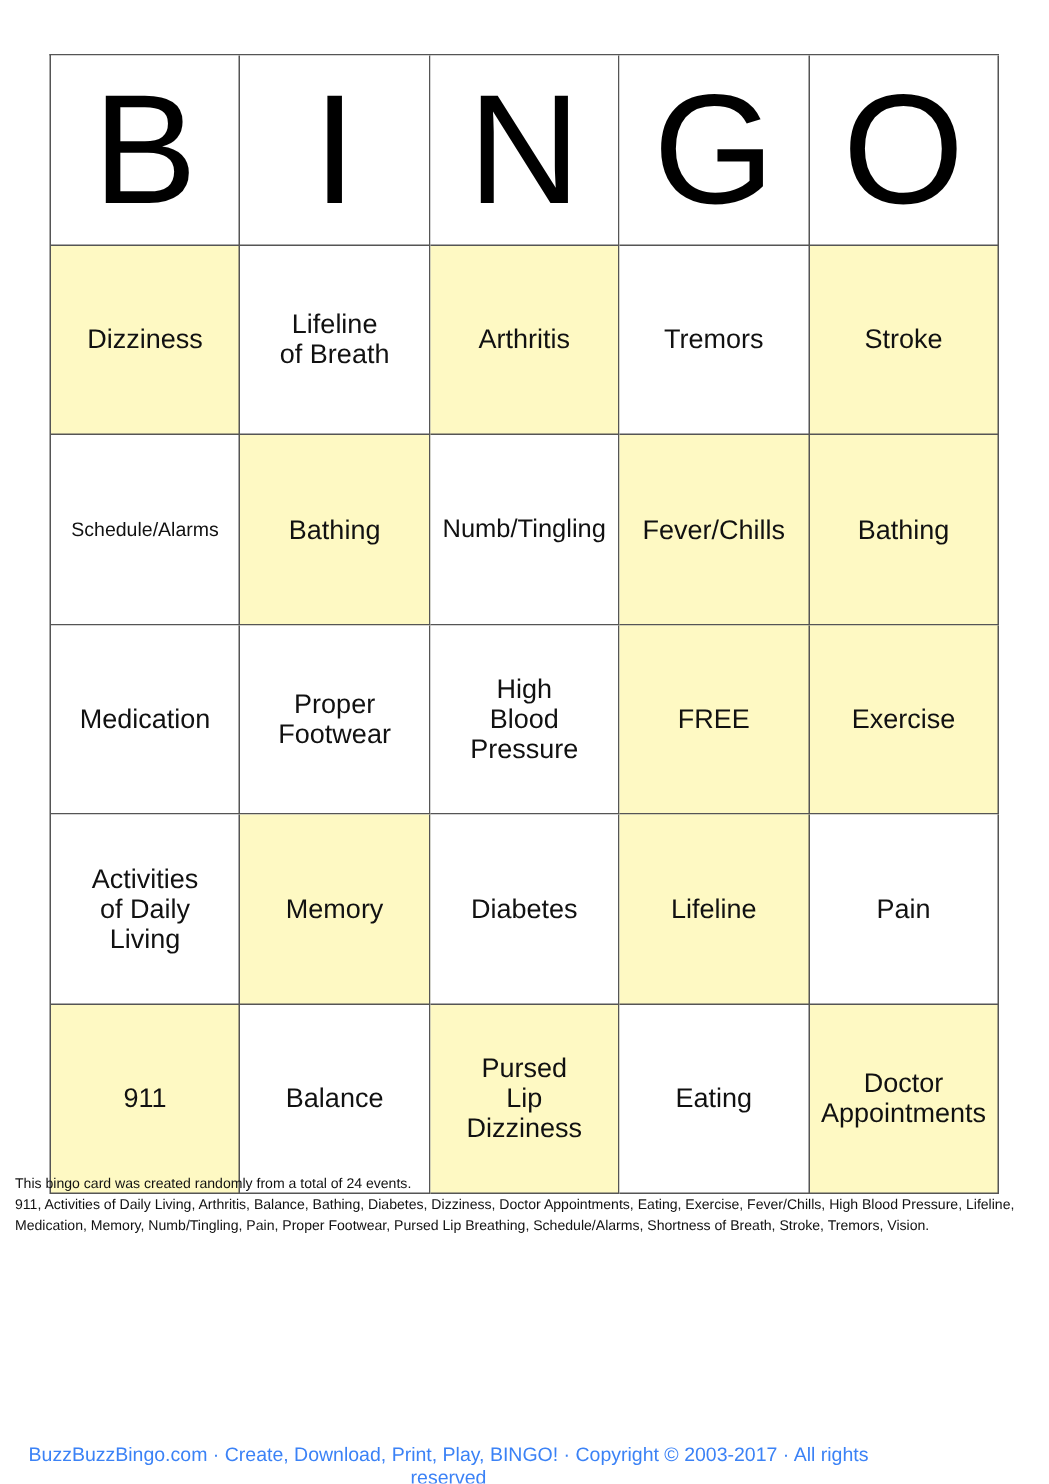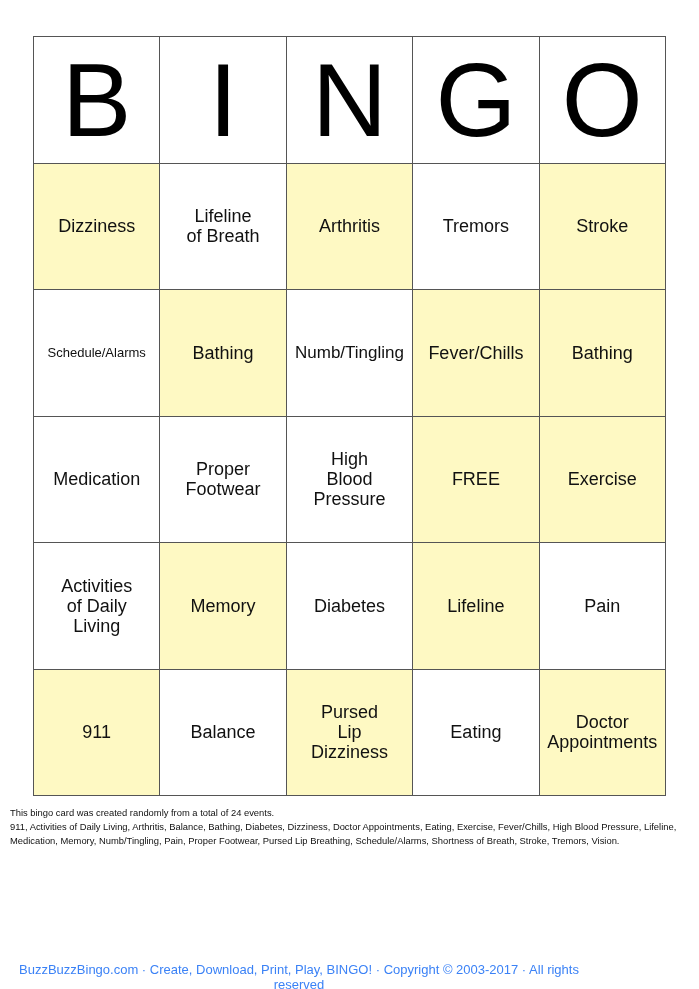--- a/index.html
+++ b/index.html
@@ -23,21 +23,21 @@
     font-size: 18px; line-height: 20px; padding: 4px;
     white-space: pre-line; background: #fff;
   }
   .cell.shaded { background: #fef9c3; }
   .cell.small { font-size: 13px; text-align: right; }
   .cell.med { font-size: 17px; }
   .head {
     font-size: 104px; line-height: 104px; color: #000; padding: 0;
   }
   .info {
-    position: absolute; left: 10px; top: 806px; width: 690px;
+    position: absolute; left: 10px; top: 782px; width: 690px;
     font-size: 9.4px; line-height: 14px; color: #111;
   }
   .footer {
     position: absolute; left: 0; top: 962px; width: 598px;
     text-align: center; font-size: 13px; color: #3b82f6;
   }
 </style>
 </head>
 <body>
 

